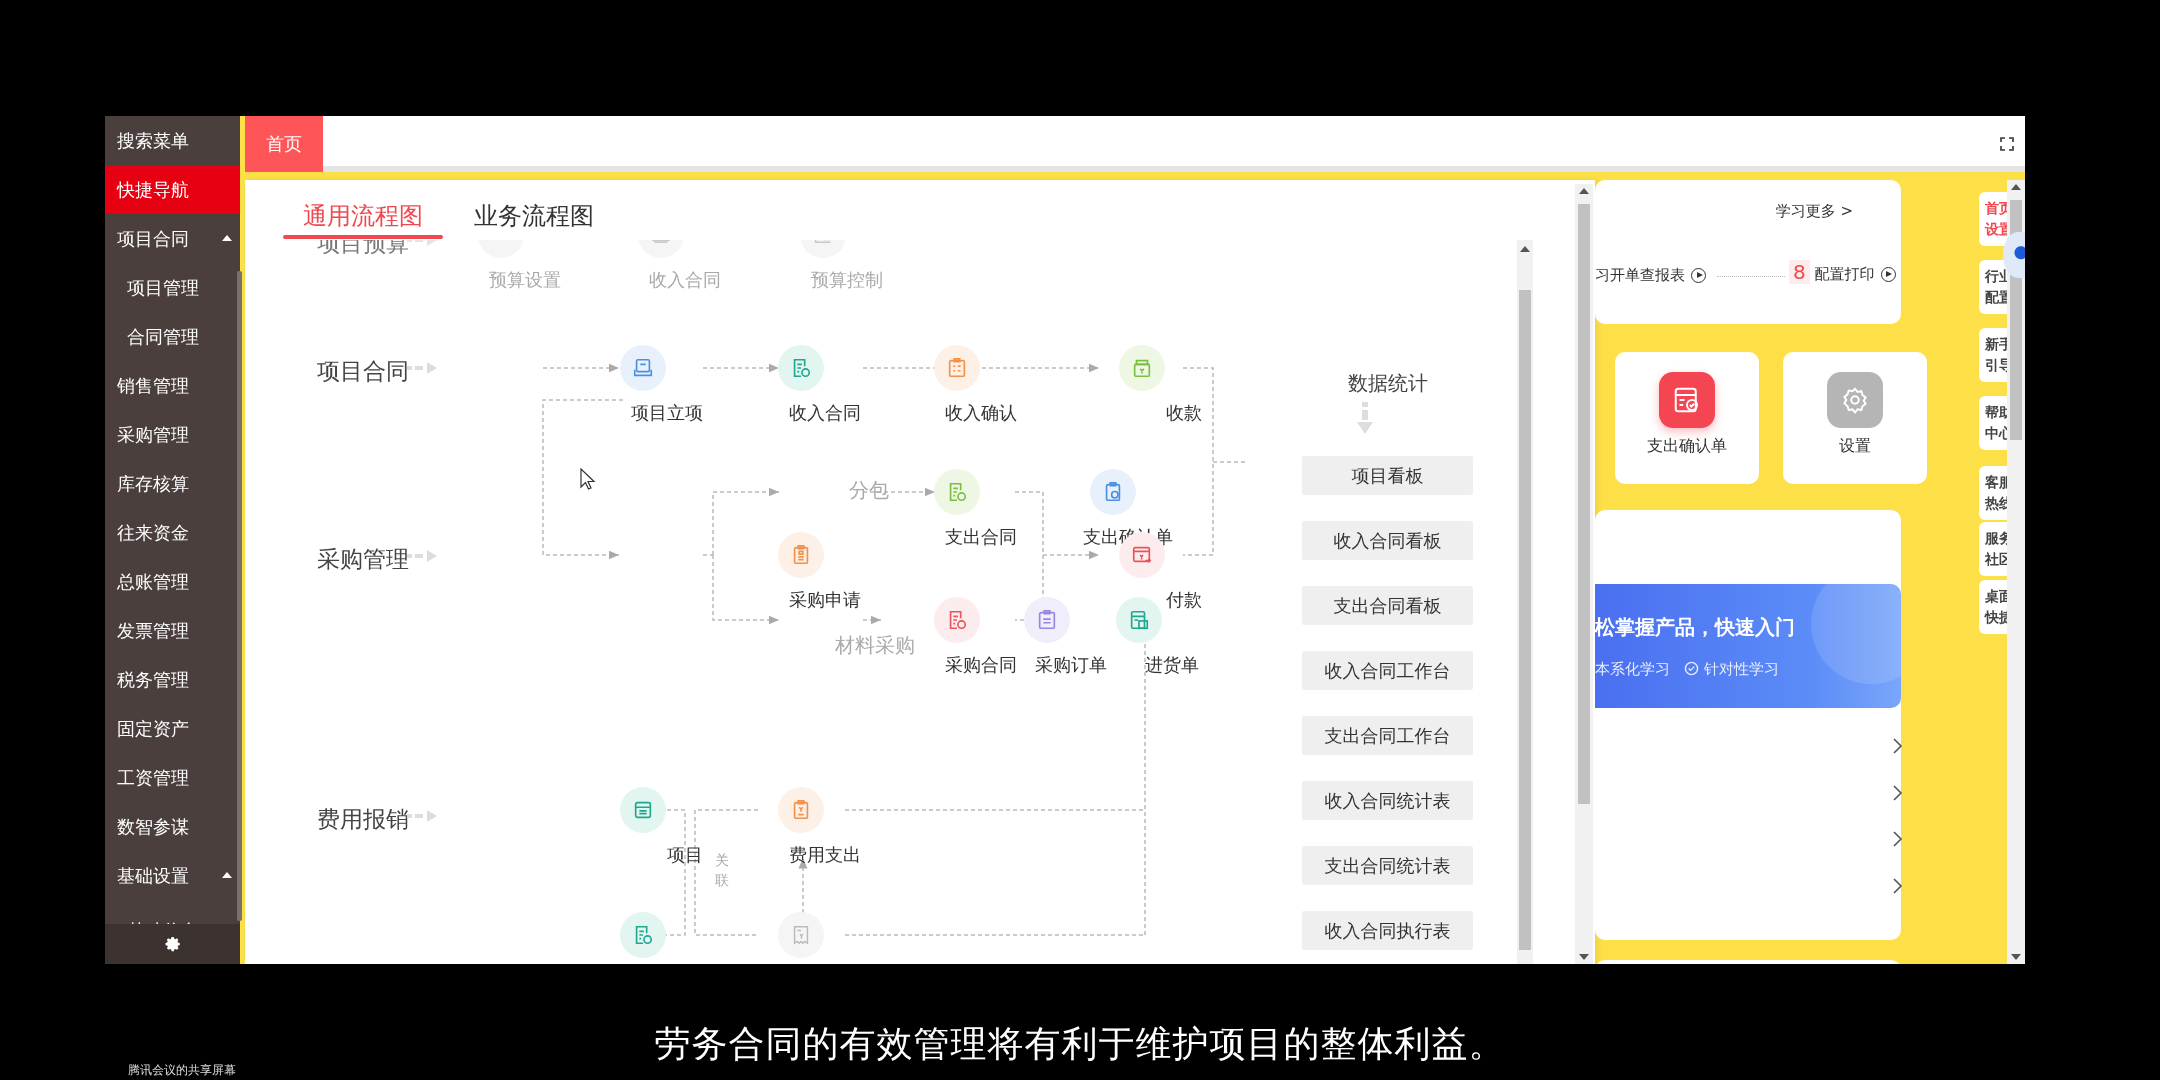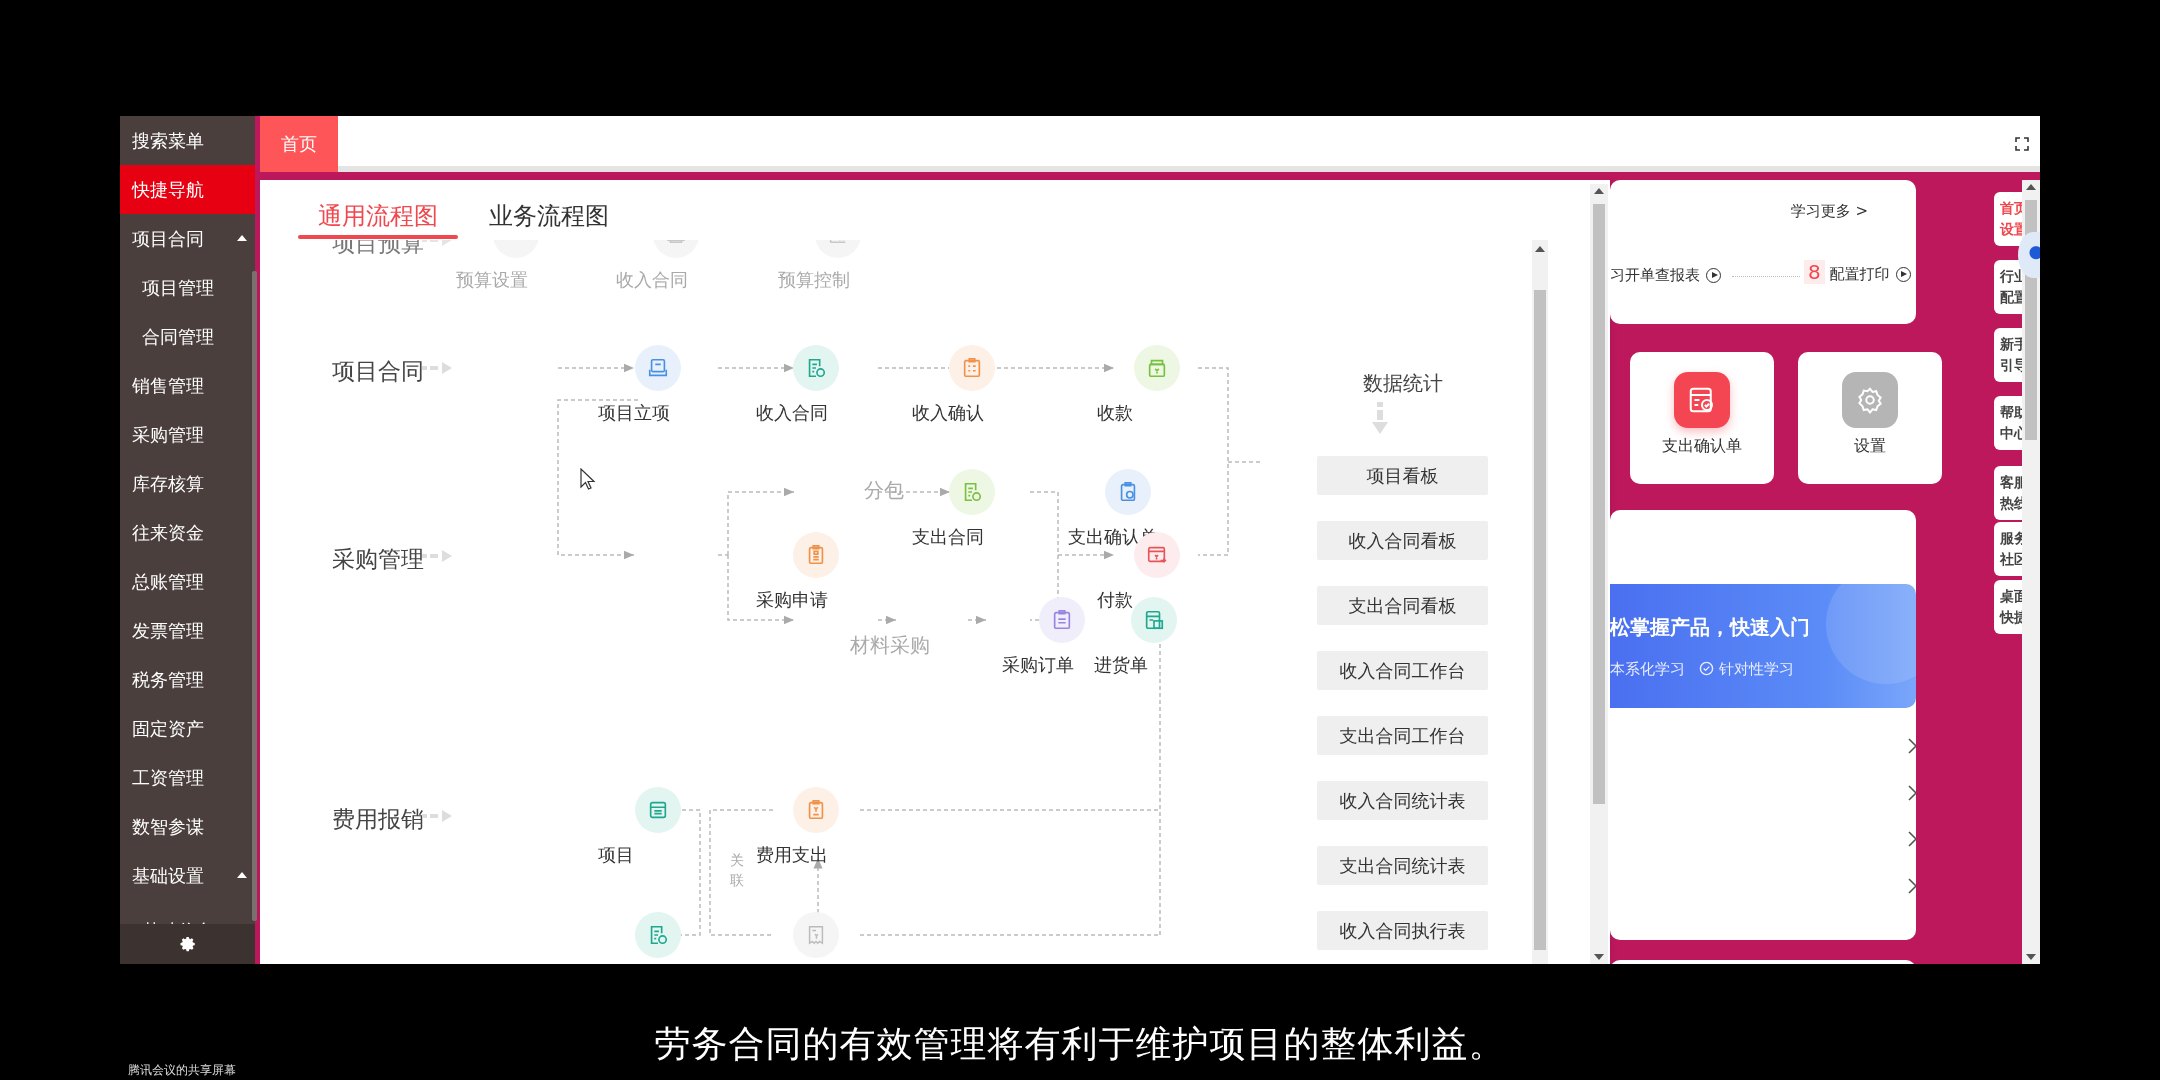--- a/index.html
+++ b/index.html
@@ -1,20 +1,20 @@
 <!DOCTYPE html>
 <html><head>
 <meta charset="utf-8">
 <style>
   * { box-sizing: border-box; margin: 0; padding: 0; }
   html, body { width: 2160px; height: 1080px; background: #000; overflow: hidden; font-family: "DejaVu Sans", "Liberation Sans", sans-serif; }
   .abs { position: absolute; }
 
   
-  #app { position: absolute; left: 120px; top: 116px; width: 1920px; height: 848px; background: #be185d; overflow: hidden; }
+  #app { position: absolute; left: 105px; top: 116px; width: 1920px; height: 848px; background: #fde047; overflow: hidden; }
 
   
   #sidebar { position: absolute; left: 0; top: 0; width: 135px; height: 848px; background: #4a3f3d; }
   .side-item { position: absolute; left: 0; width: 135px; height: 49px; color: #fff; font-size: 18px; line-height: 49px; padding-left: 12px; cursor: pointer; white-space: nowrap; }
   .side-item.active { background: #e60012; }
   .side-item.sub { padding-left: 22px; }
   .side-arrow { position: absolute; right: 8px; top: 21px; width: 0; height: 0; border-left: 5px solid transparent; border-right: 5px solid transparent; border-bottom: 6px solid #fff; }
   #side-scroll { position: absolute; left: 132px; top: 155px; width: 5px; height: 650px; background: #7a716f; border-radius: 2px; }
   #side-footer { position: absolute; left: 0; bottom: 0; width: 135px; height: 40px; background: #3c3331; display: flex; align-items: center; justify-content: center; }
   .side-cut { position: absolute; left: 22px; top: 800px; color: #fff; font-size: 18px; height: 10px; overflow: hidden; line-height: 30px; }
@@ -26,21 +26,21 @@
 
   
   #modal { position: absolute; left: 140px; top: 64px; width: 1350px; height: 784px; background: #fff; box-shadow: 2px 0 6px rgba(0,0,0,0.08); }
   .tab { position: absolute; top: 20px; font-size: 24px; cursor: pointer; }
   #tab-general { left: 58px; color: #f0484f; }
   #tab-biz { left: 229px; color: #333; }
   #tab-underline { position: absolute; left: 38px; top: 55px; width: 160px; height: 4px; background: #f0484f; border-radius: 2px; }
   #diagram { position: absolute; left: 0; top: 60px; width: 1280px; height: 724px; overflow: hidden; }
   .row-label { position: absolute; font-size: 23px; color: #444; white-space: nowrap; }
   .row-arrow { position: absolute; width: 34px; height: 12px; }
-  .node { position: absolute; width: 120px; text-align: left; cursor: pointer; }
+  .node { position: absolute; width: 120px; text-align: right; cursor: pointer; }
   .node .circle { width: 46px; height: 46px; border-radius: 50%; margin: 0 auto; display: flex; align-items: center; justify-content: center; }
   .node .lbl { font-size: 18px; color: #333; margin-top: 10px; white-space: nowrap; }
   .node.faded .lbl { color: #a9a9a9; }
   .note { position: absolute; font-size: 20px; color: #aaa; }
   .stat-title { position: absolute; left: 1103px; top: 130px; font-size: 20px; color: #444; }
   .stat-btn { position: absolute; left: 1057px; width: 171px; height: 39px; background: #efefef; border-radius: 2px; font-size: 18px; color: #333; text-align: center; line-height: 39px; cursor: pointer; }
   #modal-scroll-inner { position: absolute; left: 1272px; top: 60px; width: 16px; height: 724px; background: #f1f1f1; }
   #modal-scroll-inner .thumb { position: absolute; left: 2px; top: 50px; width: 12px; height: 660px; background: #c1c1c1; }
   #modal-scroll-outer { position: absolute; left: 1330px; top: 4px; width: 18px; height: 780px; background: #f1f1f1; }
   #modal-scroll-outer .thumb { position: absolute; left: 3px; top: 20px; width: 12px; height: 600px; background: #c1c1c1; }
@@ -284,20 +284,30 @@
       <div class="node" style="left:808px;top:229px">
         <div class="circle" style="background:#e8f1fb">
             <svg width="22" height="22" viewBox="0 0 24 24" fill="none" stroke="#4a90e2" stroke-width="1.8">
               <rect x="5" y="4" width="14" height="17" rx="1.5"></rect>
               <path d="M9 2h6v3H9z"></path>
               <circle cx="14" cy="15" r="3.5"></circle>
             </svg>
           </div>
         <div class="lbl">支出确认单</div>
       </div>
+      <div class="node" style="left:652px;top:357px">
+        <div class="circle" style="background:#fdeced">
+            <svg width="22" height="22" viewBox="0 0 24 24" fill="none" stroke="#e8545a" stroke-width="1.8">
+              <path d="M16 10V3H5v18h7"></path>
+              <path d="M8 8h5M8 12h4M8 16h2"></path>
+              <circle cx="17" cy="17" r="4"></circle>
+            </svg>
+          </div>
+        <div class="lbl">采购合同</div>
+      </div>
       <div class="node" style="left:742px;top:357px">
         <div class="circle" style="background:#f1eefb">
             <svg width="22" height="22" viewBox="0 0 24 24" fill="none" stroke="#9a84e0" stroke-width="1.8">
               <rect x="4" y="4" width="16" height="17" rx="1.5"></rect>
               <path d="M9 2h6v3H9zM8 11h8M8 15h8"></path>
             </svg>
           </div>
         <div class="lbl">采购订单</div>
       </div>
       <div class="node" style="left:834px;top:357px">

